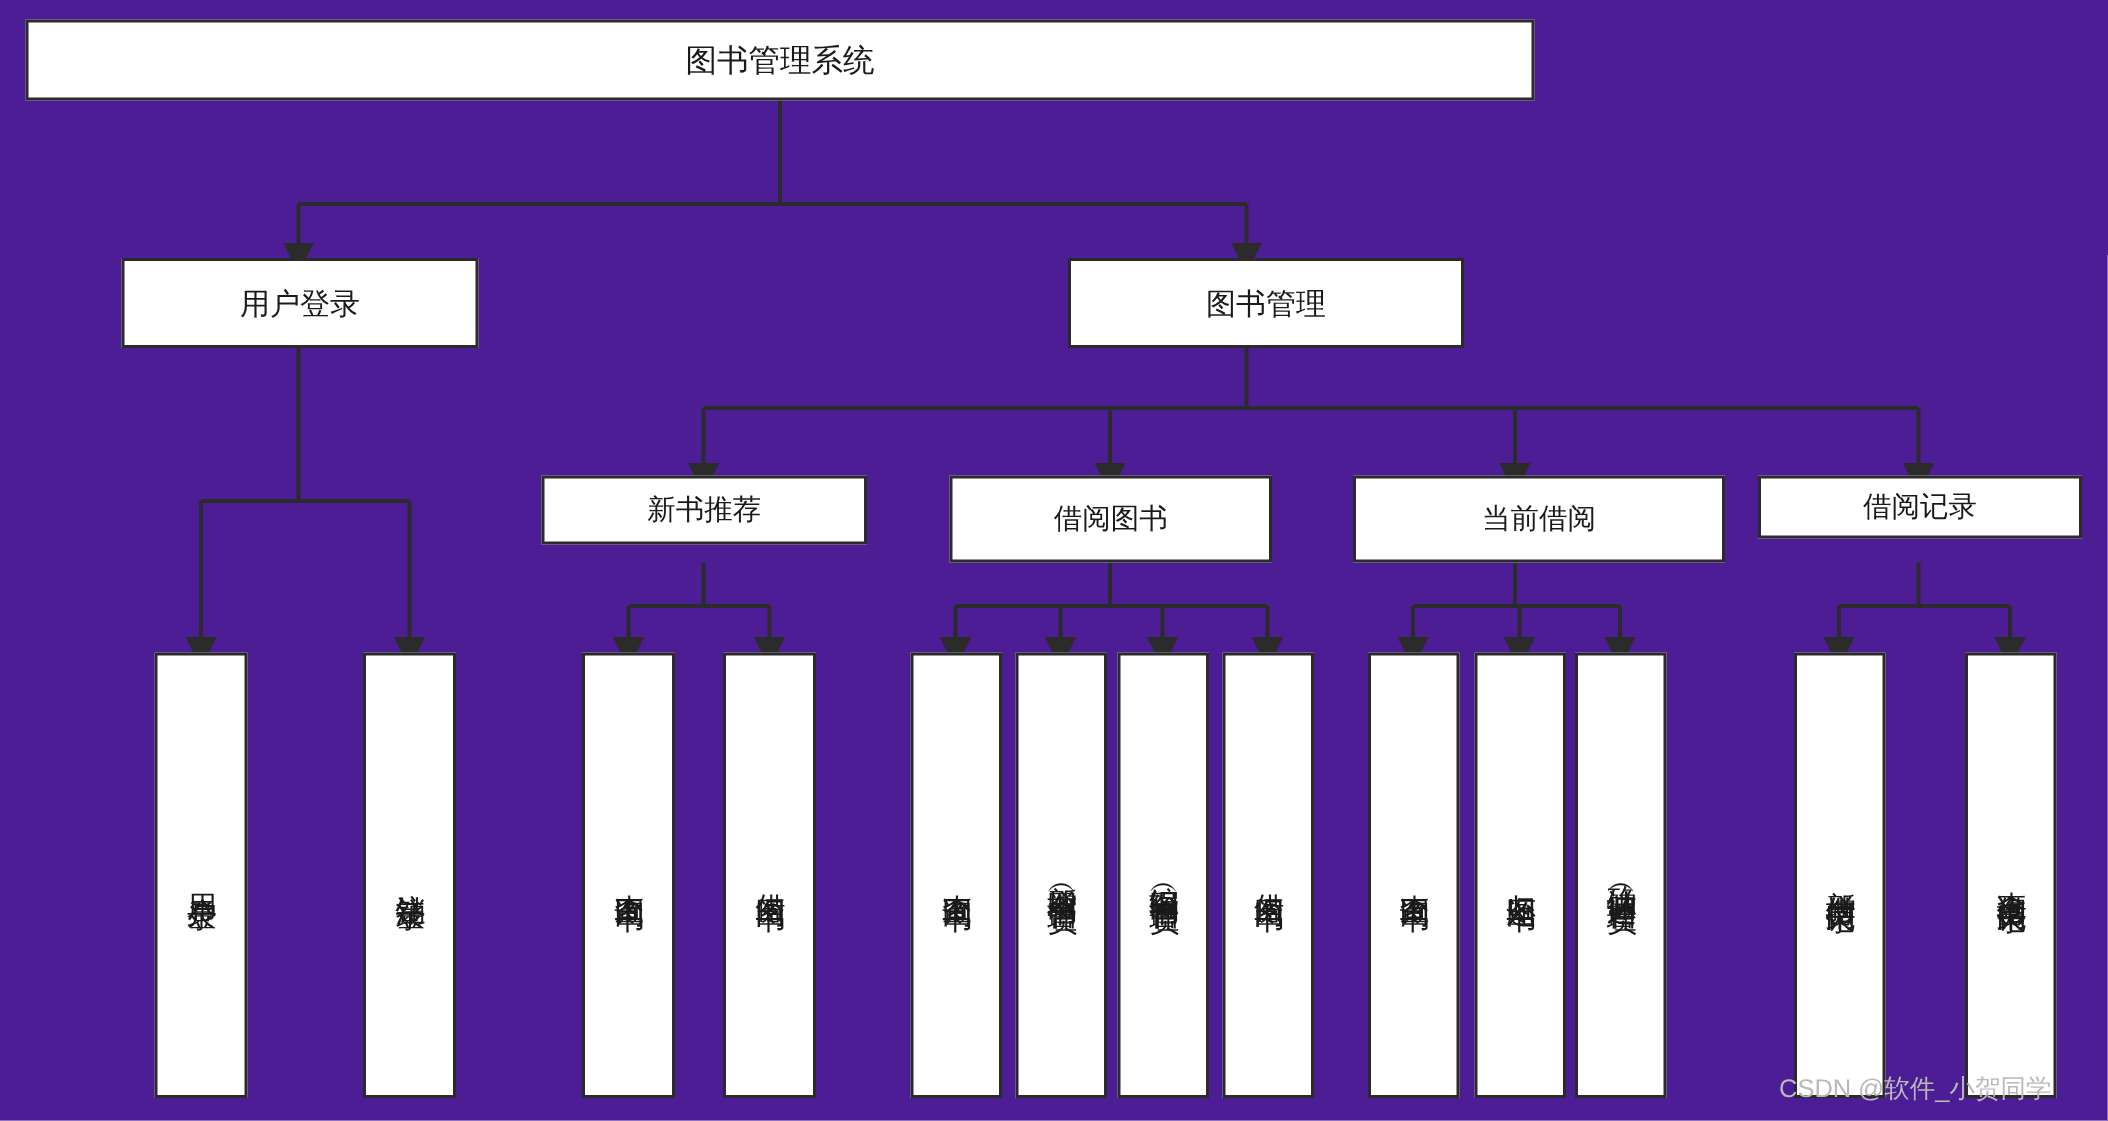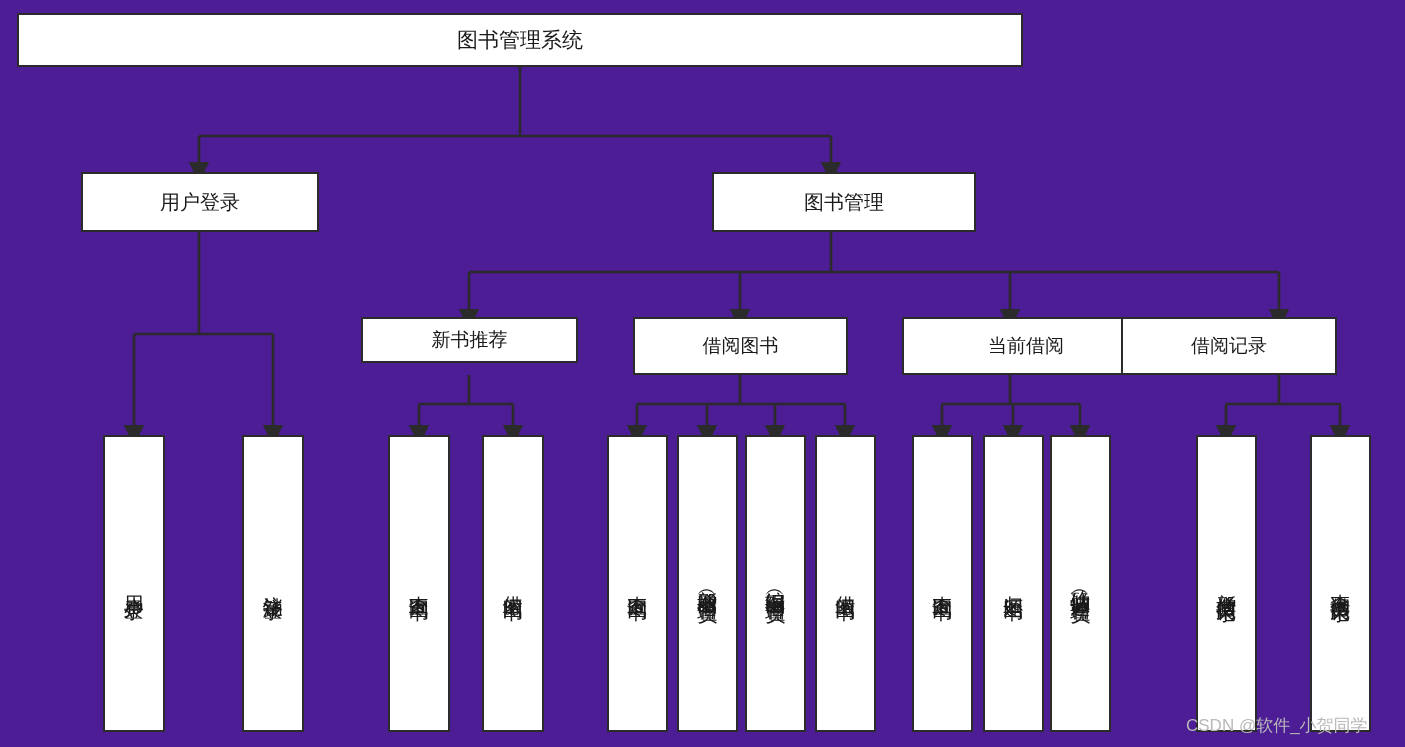--- a/index.html
+++ b/index.html
@@ -148,21 +148,21 @@
 
   <div class="node node-l2" style="left:361px; top:317px; width:217px; height:46px;">
     <span>新书推荐</span>
   </div>
   <div class="node node-l2" style="left:633px; top:317px; width:215px; height:58px;">
     <span>借阅图书</span>
   </div>
   <div class="node node-l2" style="left:902px; top:317px; width:248px; height:58px;">
     <span>当前借阅</span>
   </div>
-  <div class="node node-l2" style="left:1121px; top:317px; width:216px; height:58px;">
+  <div class="node node-l2" style="left:1172px; top:317px; width:216px; height:42px;">
     <span>借阅记录</span>
   </div>
 
   <div class="node node-leaf" style="left:103px; top:435px; width:62px; height:297px;">
     <span class="vtext">用户登录</span>
   </div>
   <div class="node node-leaf" style="left:242px; top:435px; width:62px; height:297px;">
     <span class="vtext">注销登录</span>
   </div>
 

